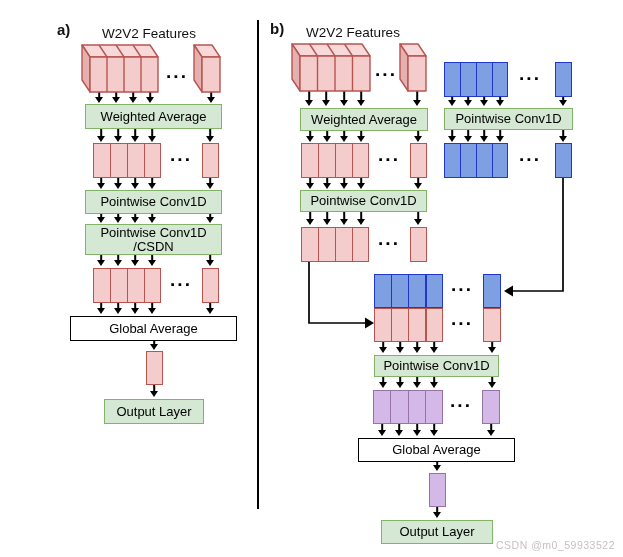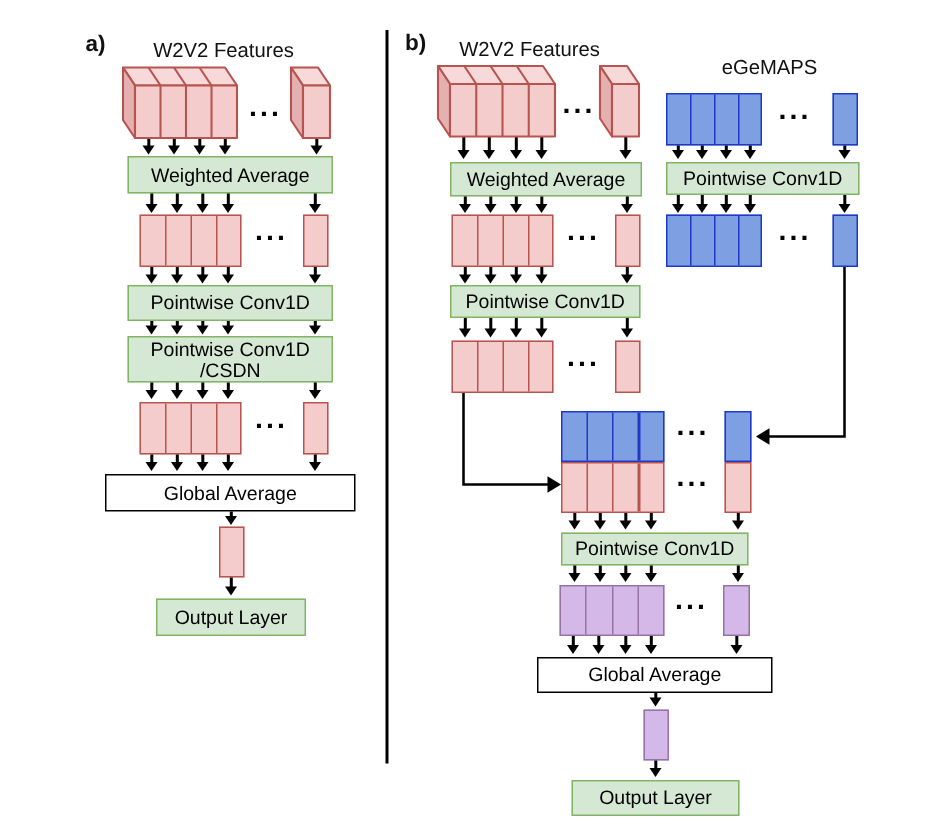--- a/index.html
+++ b/index.html
@@ -41,38 +41,38 @@
   <div class="box green" style="left:85px;top:190px;width:137px;height:24px;">Pointwise Conv1D</div>
   <div class="box green two-line" style="left:85px;top:224px;width:137px;height:31px;">
     <span>Pointwise Conv1D</span>
     <span>/CSDN</span>
   </div>
   <div class="box plain" style="left:70px;top:316px;width:167px;height:25px;">Global Average</div>
   <div class="box green" style="left:104px;top:399px;width:100px;height:25px;">Output Layer</div>
 
   <div class="plabel" style="left:270px;top:20px;">b)</div>
   <div class="ptitle" style="left:299px;top:25px;width:108px;">W2V2 Features</div>
-  <div class="ptitle" style="left:463px;top:37px;width:100px;">eGeMAPS</div>
 
   <div class="box green" style="left:300px;top:108px;width:128px;height:23px;">Weighted Average</div>
   <div class="box green" style="left:300px;top:190px;width:127px;height:22px;">Pointwise Conv1D</div>
   <div class="box green" style="left:444px;top:108px;width:129px;height:22px;">Pointwise Conv1D</div>
   <div class="box green" style="left:374px;top:355px;width:125px;height:22px;">Pointwise Conv1D</div>
   <div class="box plain" style="left:358px;top:438px;width:157px;height:24px;">Global Average</div>
   <div class="box green" style="left:381px;top:520px;width:112px;height:24px;">Output Layer</div>
 
   <svg class="connector" style="left:302px;top:256px;" width="78" height="76">
     <polyline points="7,6 7,67 64,67" fill="none" stroke="#000" stroke-width="1.7"></polyline>
     <polygon points="63,61.5 63,72.5 72,67" fill="#000"></polygon>
   </svg>
   <svg class="connector" style="left:498px;top:176px;" width="70" height="122">
     <polyline points="65,2 65,115 14,115" fill="none" stroke="#000" stroke-width="1.7"></polyline>
     <polygon points="15,109.5 15,120.5 6,115" fill="#000"></polygon>
   </svg>
 
+  <div class="watermark" style="left:496px;top:539px;">CSDN @m0_59933522</div>
 <div class="frow" style="left: 93px; top: 143px; width: 68px; height: 35px; background: rgb(244, 204, 204); border: 1.4px solid rgb(184, 84, 80);">
       <div class="fdiv" style="left: 15.6px; width: 1.4px; background: rgb(184, 84, 80);"></div>
       <div class="fdiv" style="left: 32.6px; width: 1.4px; background: rgb(184, 84, 80);"></div>
       <div class="fdiv" style="left: 49.6px; width: 1.4px; background: rgb(184, 84, 80);"></div>
     </div>
     <div class="frow" style="left: 202px; top: 143px; width: 17px; height: 35px; background: rgb(244, 204, 204); border: 1.4px solid rgb(184, 84, 80);"></div>
     <div class="frow" style="left: 93px; top: 268px; width: 68px; height: 35px; background: rgb(244, 204, 204); border: 1.4px solid rgb(184, 84, 80);">
       <div class="fdiv" style="left: 15.6px; width: 1.4px; background: rgb(184, 84, 80);"></div>
       <div class="fdiv" style="left: 32.6px; width: 1.4px; background: rgb(184, 84, 80);"></div>
       <div class="fdiv" style="left: 49.6px; width: 1.4px; background: rgb(184, 84, 80);"></div>

